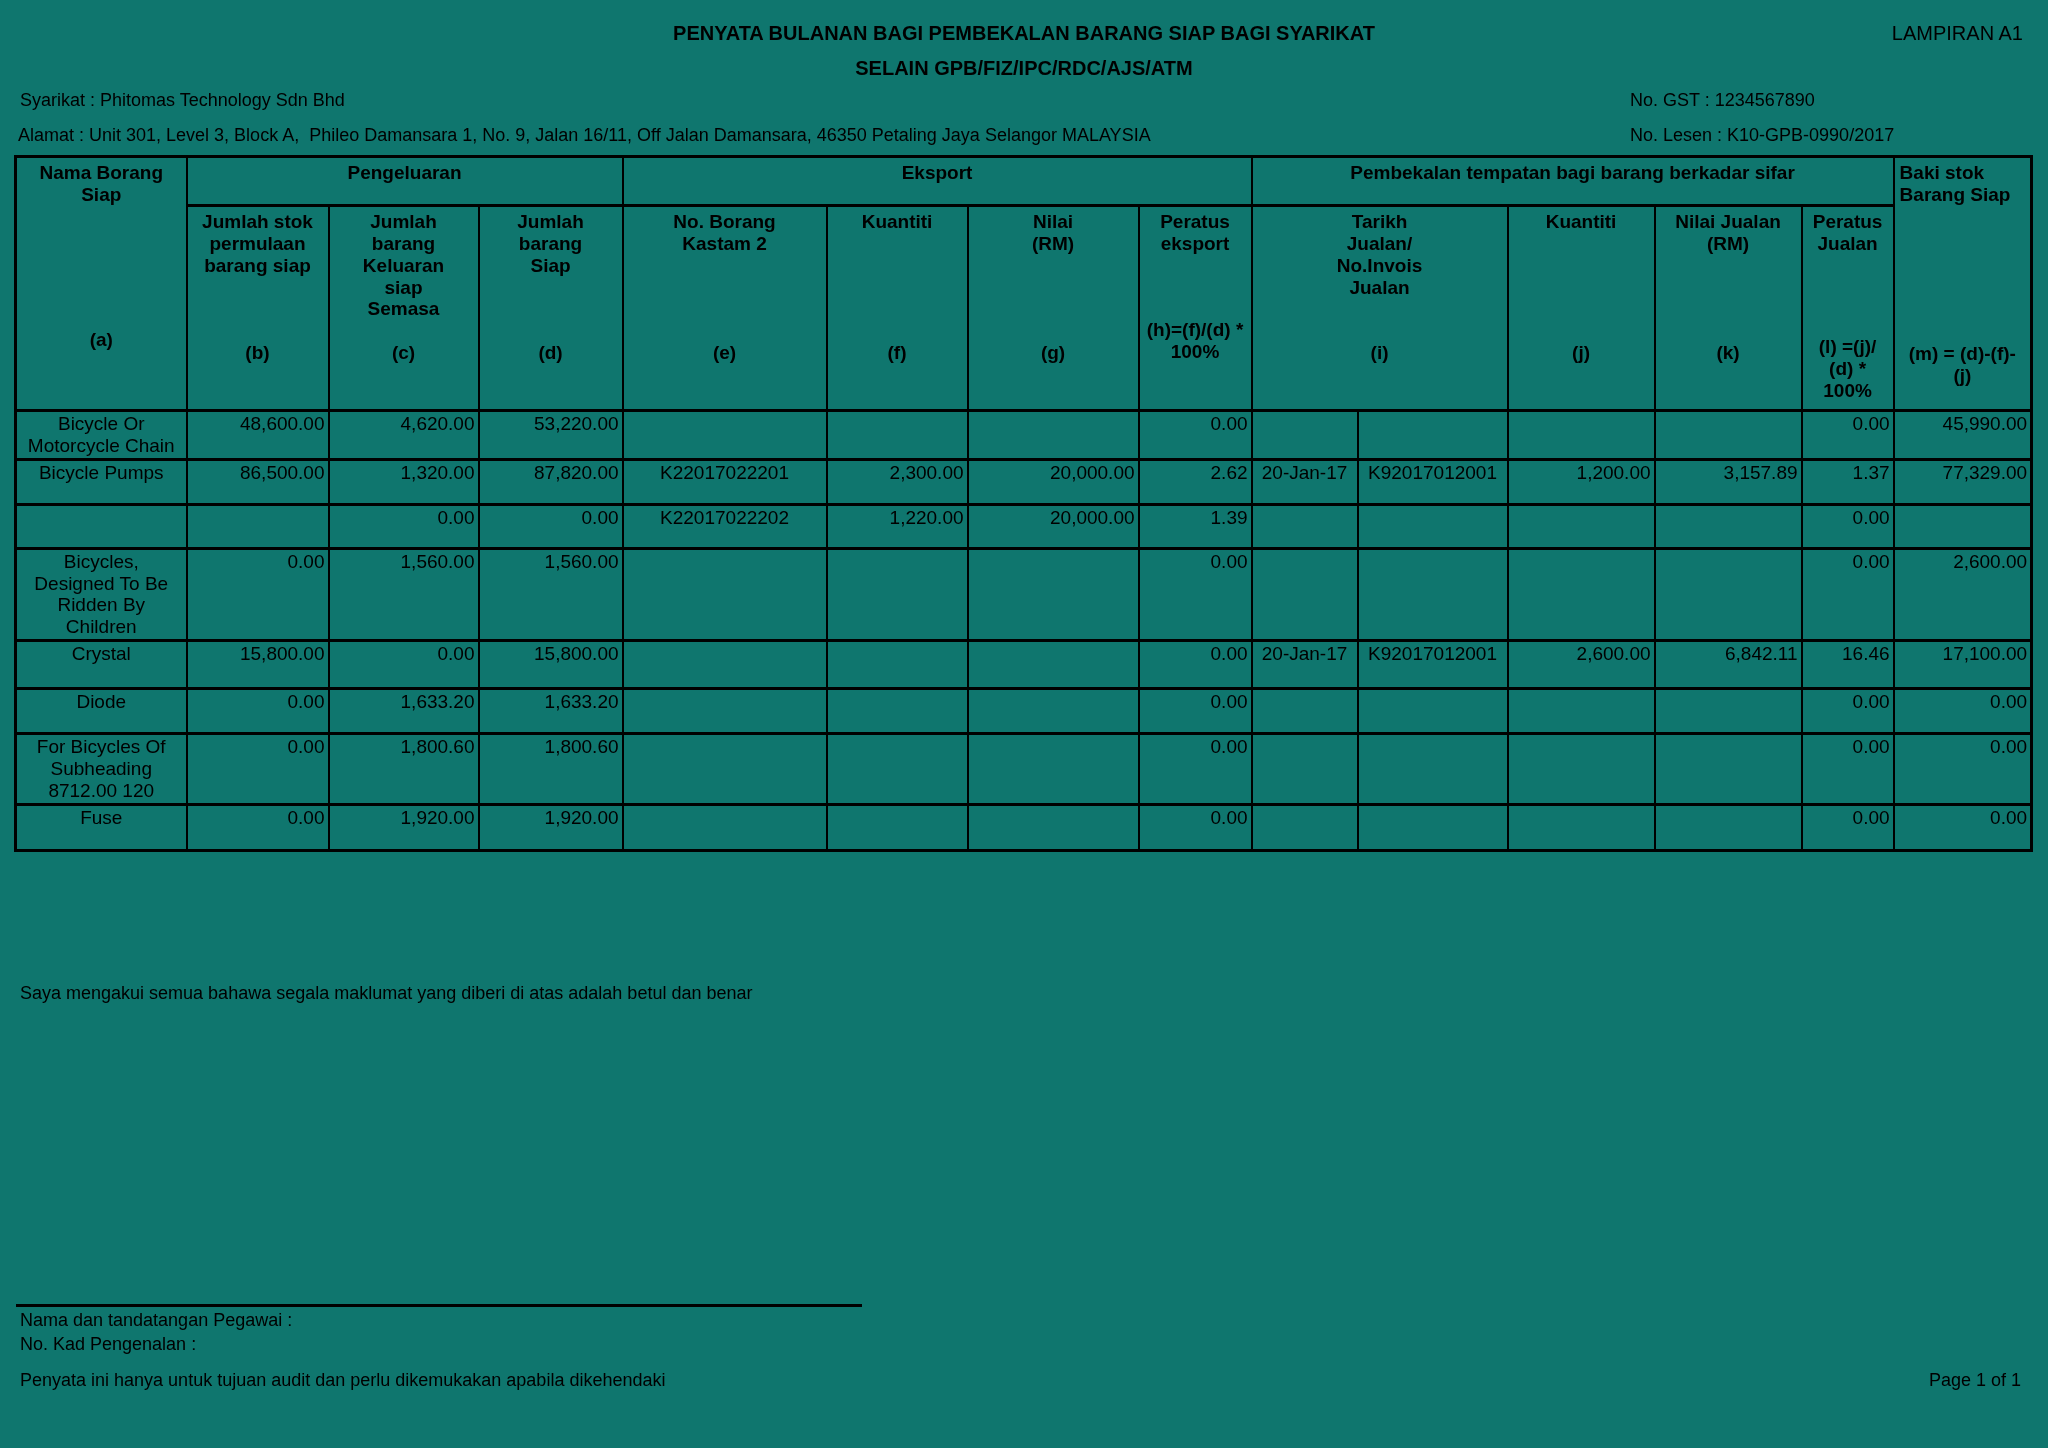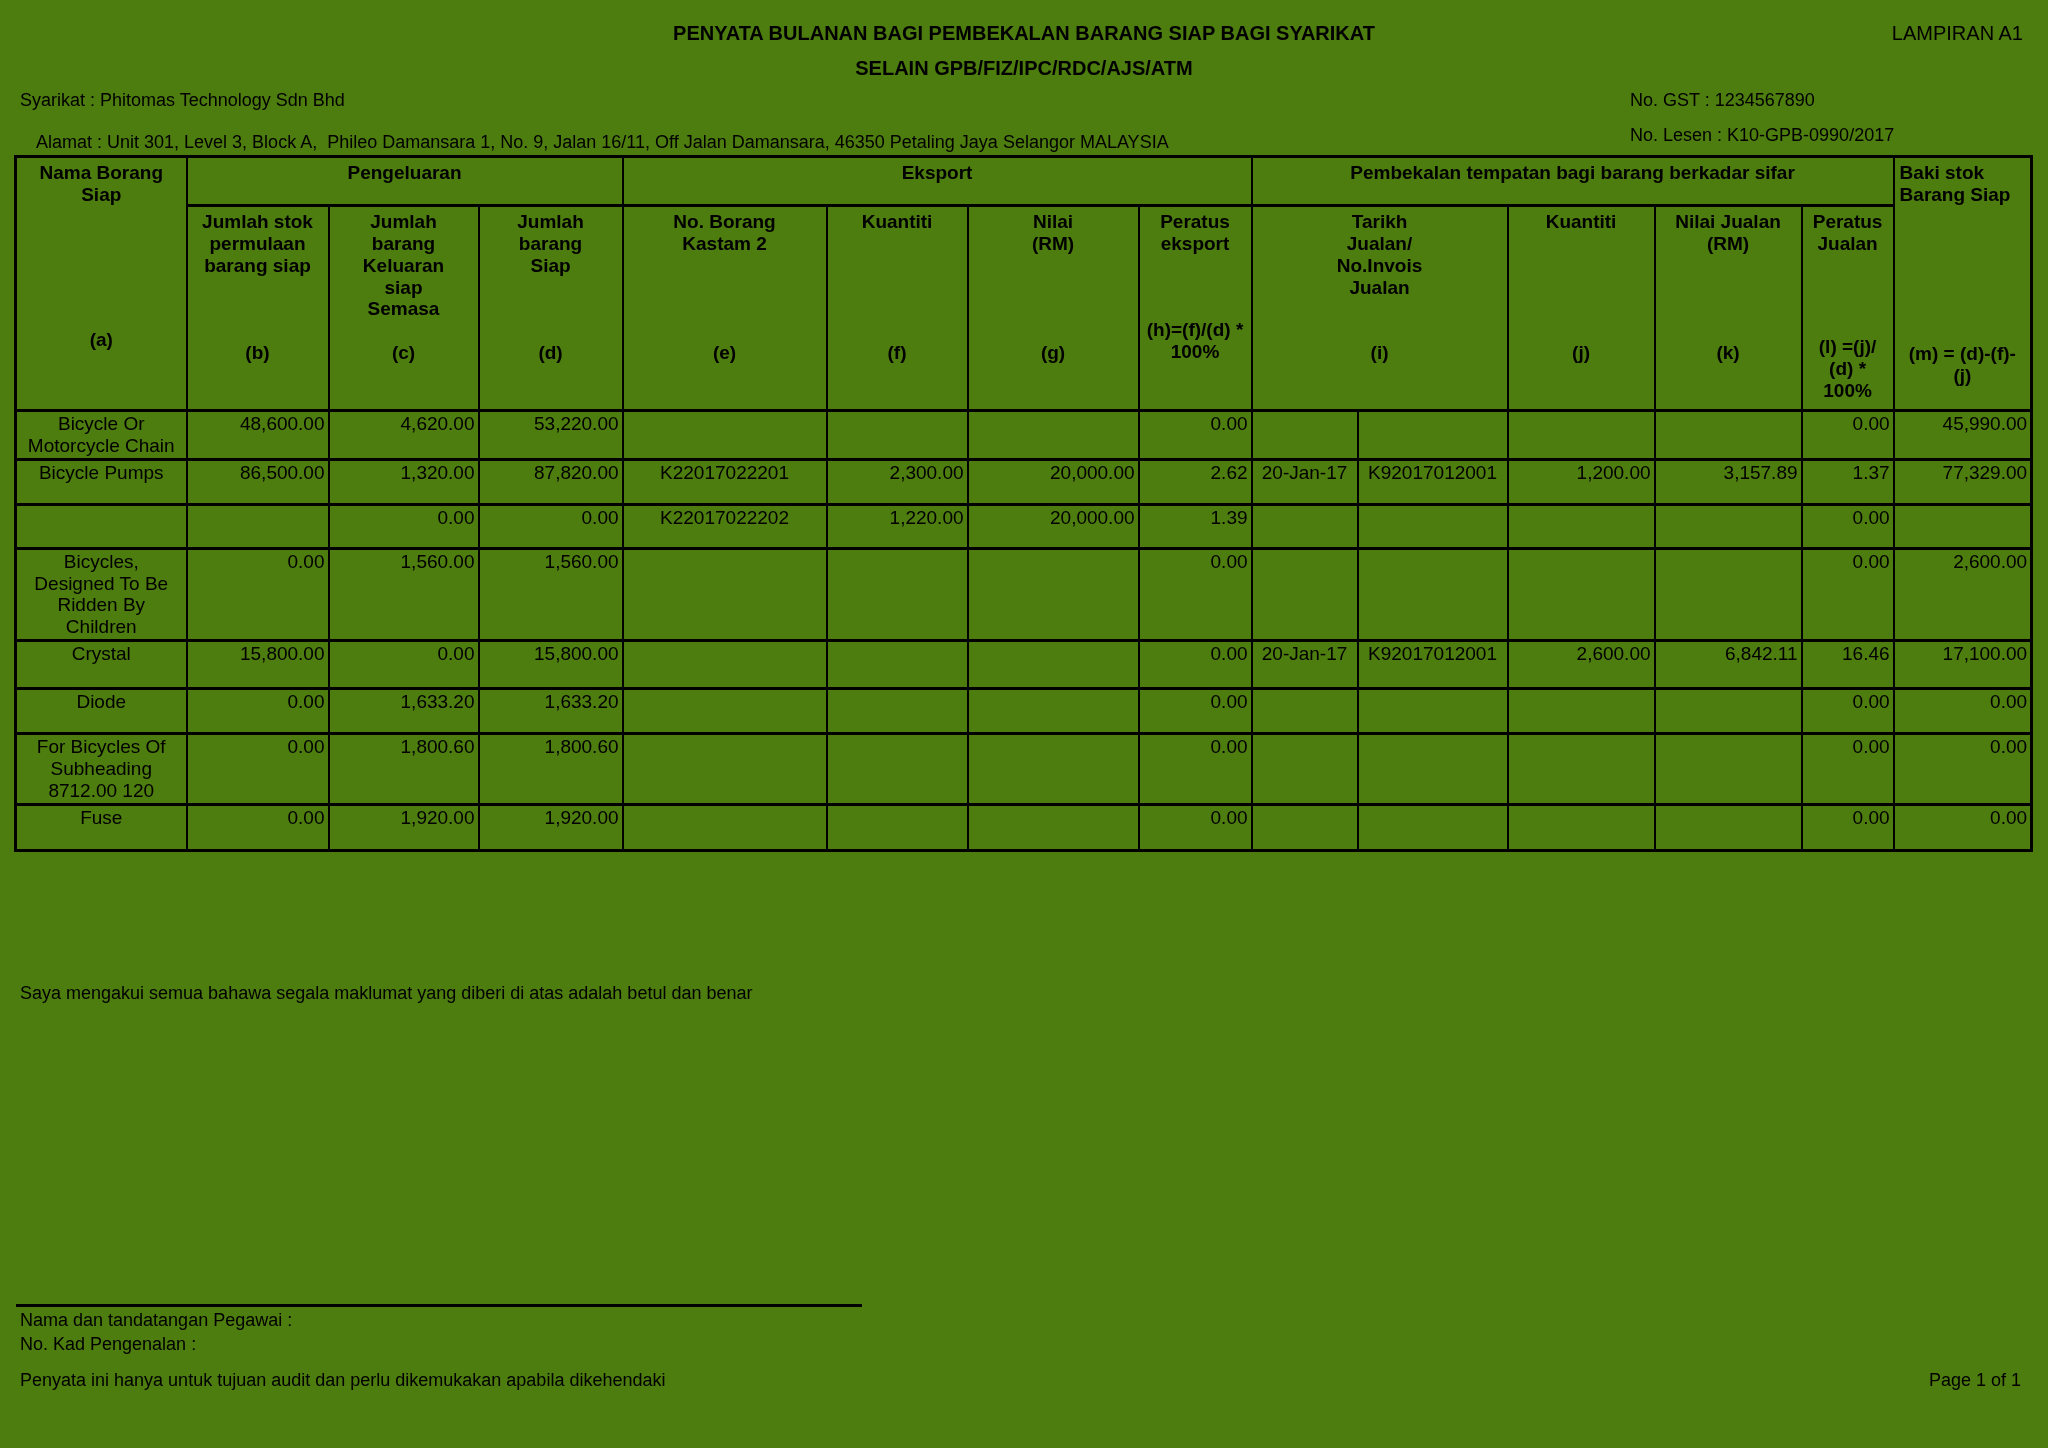--- a/index.html
+++ b/index.html
@@ -1,25 +1,25 @@
 <!DOCTYPE html>
 <html><head>
 <meta charset="utf-8">
 <style>
   html,body{margin:0;padding:0;background:#fff;}
-  .page{position:relative;width:2048px;height:1448px;background:#4d7c0f;
+  .page{position:relative;width:2048px;height:1448px;background:#0f766e;
         font-family:"Liberation Sans",sans-serif;color:#000;overflow:hidden;}
   .abs{position:absolute;white-space:pre;}
   .title{top:22px;left:0;width:100%;text-align:center;font-weight:bold;font-size:20px;}
   .subtitle{top:57px;left:0;width:100%;text-align:center;font-weight:bold;font-size:20px;}
   .lampiran{top:22px;right:25px;font-weight:normal;font-size:20px;}
   .info{font-size:18px;}
   .info-syarikat{top:90px;left:20px;}
   .info-gst{top:90px;left:1630px;}
-  .info-alamat{top:125px;left:36px;margin-top:7px;}
+  .info-alamat{top:125px;left:18px;}
   .info-lesen{top:125px;left:1630px;}
 
   .tablewrap{position:absolute;top:155px;left:14px;}
   table{border-collapse:collapse;table-layout:fixed;width:2016px;font-size:19px;line-height:1.15;}
   th,td{border:2px solid #000;border-top-width:3px;border-bottom-width:3px;
         padding:1px 3px;vertical-align:top;overflow:hidden;}
   table{border:3px solid #000;}
   th{font-weight:bold;text-align:center;padding-top:4px;position:relative;}
   .pre{white-space:pre-line;}
   .tl{text-align:center;}

